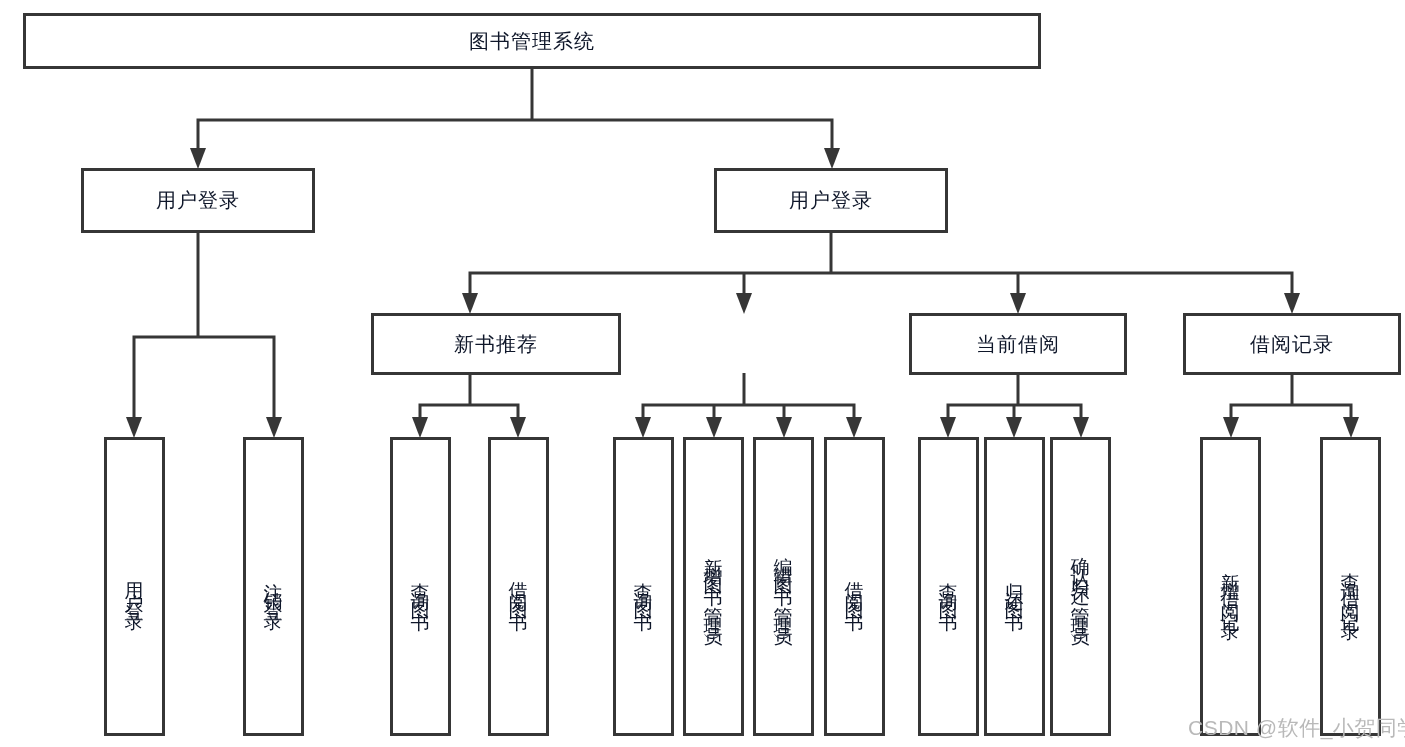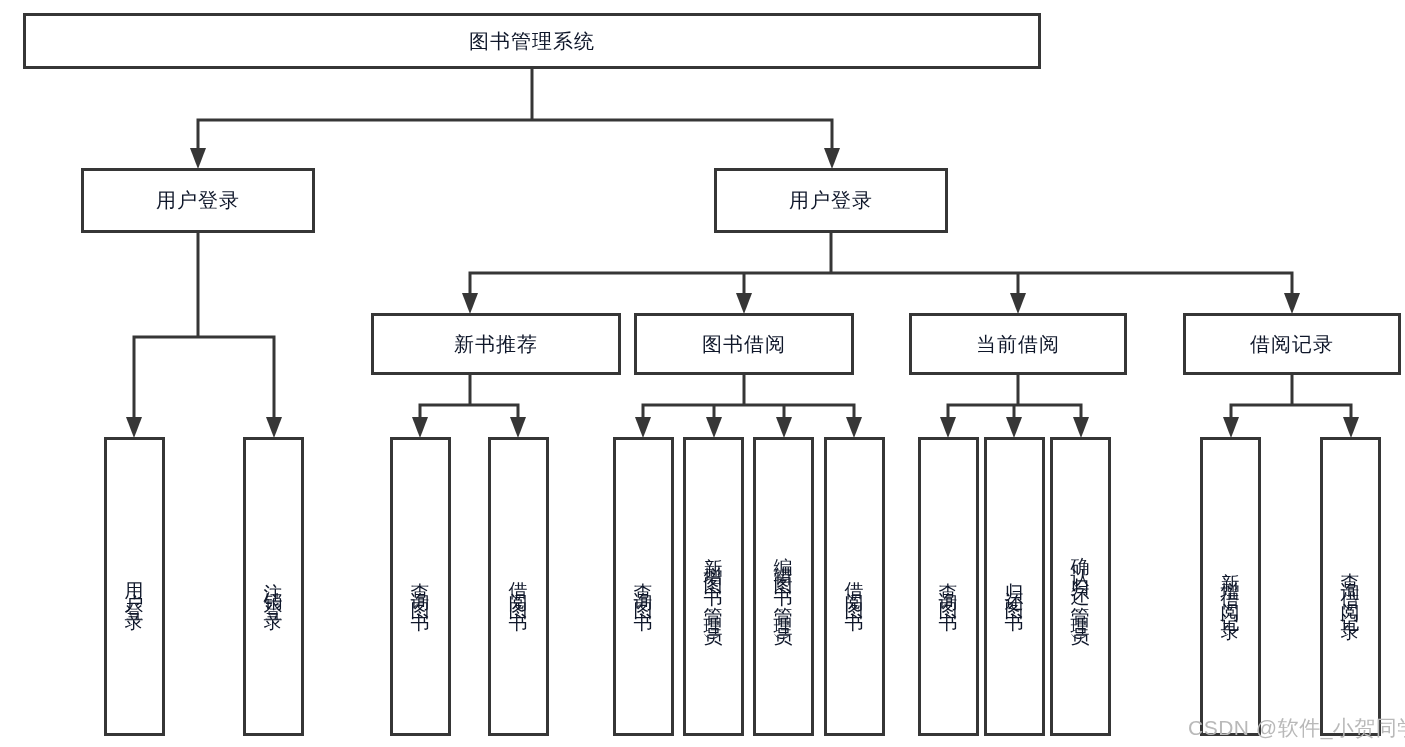--- a/index.html
+++ b/index.html
@@ -108,21 +108,20 @@
       <polygon points="1343,417 1359,417 1351,438"></polygon>
     </g>
   </svg>
 
   <div class="node hbox" style="left:23px; top:13px; width:1018px; height:56px;">图书管理系统</div>
 
   <div class="node hbox" style="left:81px; top:168px; width:234px; height:65px;">用户登录</div>
   <div class="node hbox" style="left:714px; top:168px; width:234px; height:65px;">用户登录</div>
 
   <div class="node hbox" style="left:363px; top:313px; width:250px; height:62px;margin-left:8px;">新书推荐</div>
-  <div class="node hbox" style="left:634px; top:313px; width:220px; height:62px;">图书借阅</div>
   <div class="node hbox" style="left:909px; top:313px; width:218px; height:62px;">当前借阅</div>
   <div class="node hbox" style="left:1183px; top:313px; width:218px; height:62px;">借阅记录</div>
 
   <div class="node vbox" style="left:104px; top:437px; width:61px; height:299px;">用户登录</div>
   <div class="node vbox" style="left:243px; top:437px; width:61px; height:299px;">注销登录</div>
 
   <div class="node vbox" style="left:390px; top:437px; width:61px; height:299px;">查询图书</div>
   <div class="node vbox" style="left:488px; top:437px; width:61px; height:299px;">借阅图书</div>
 
   <div class="node vbox" style="left:613px; top:437px; width:61px; height:299px;">查询图书</div>

